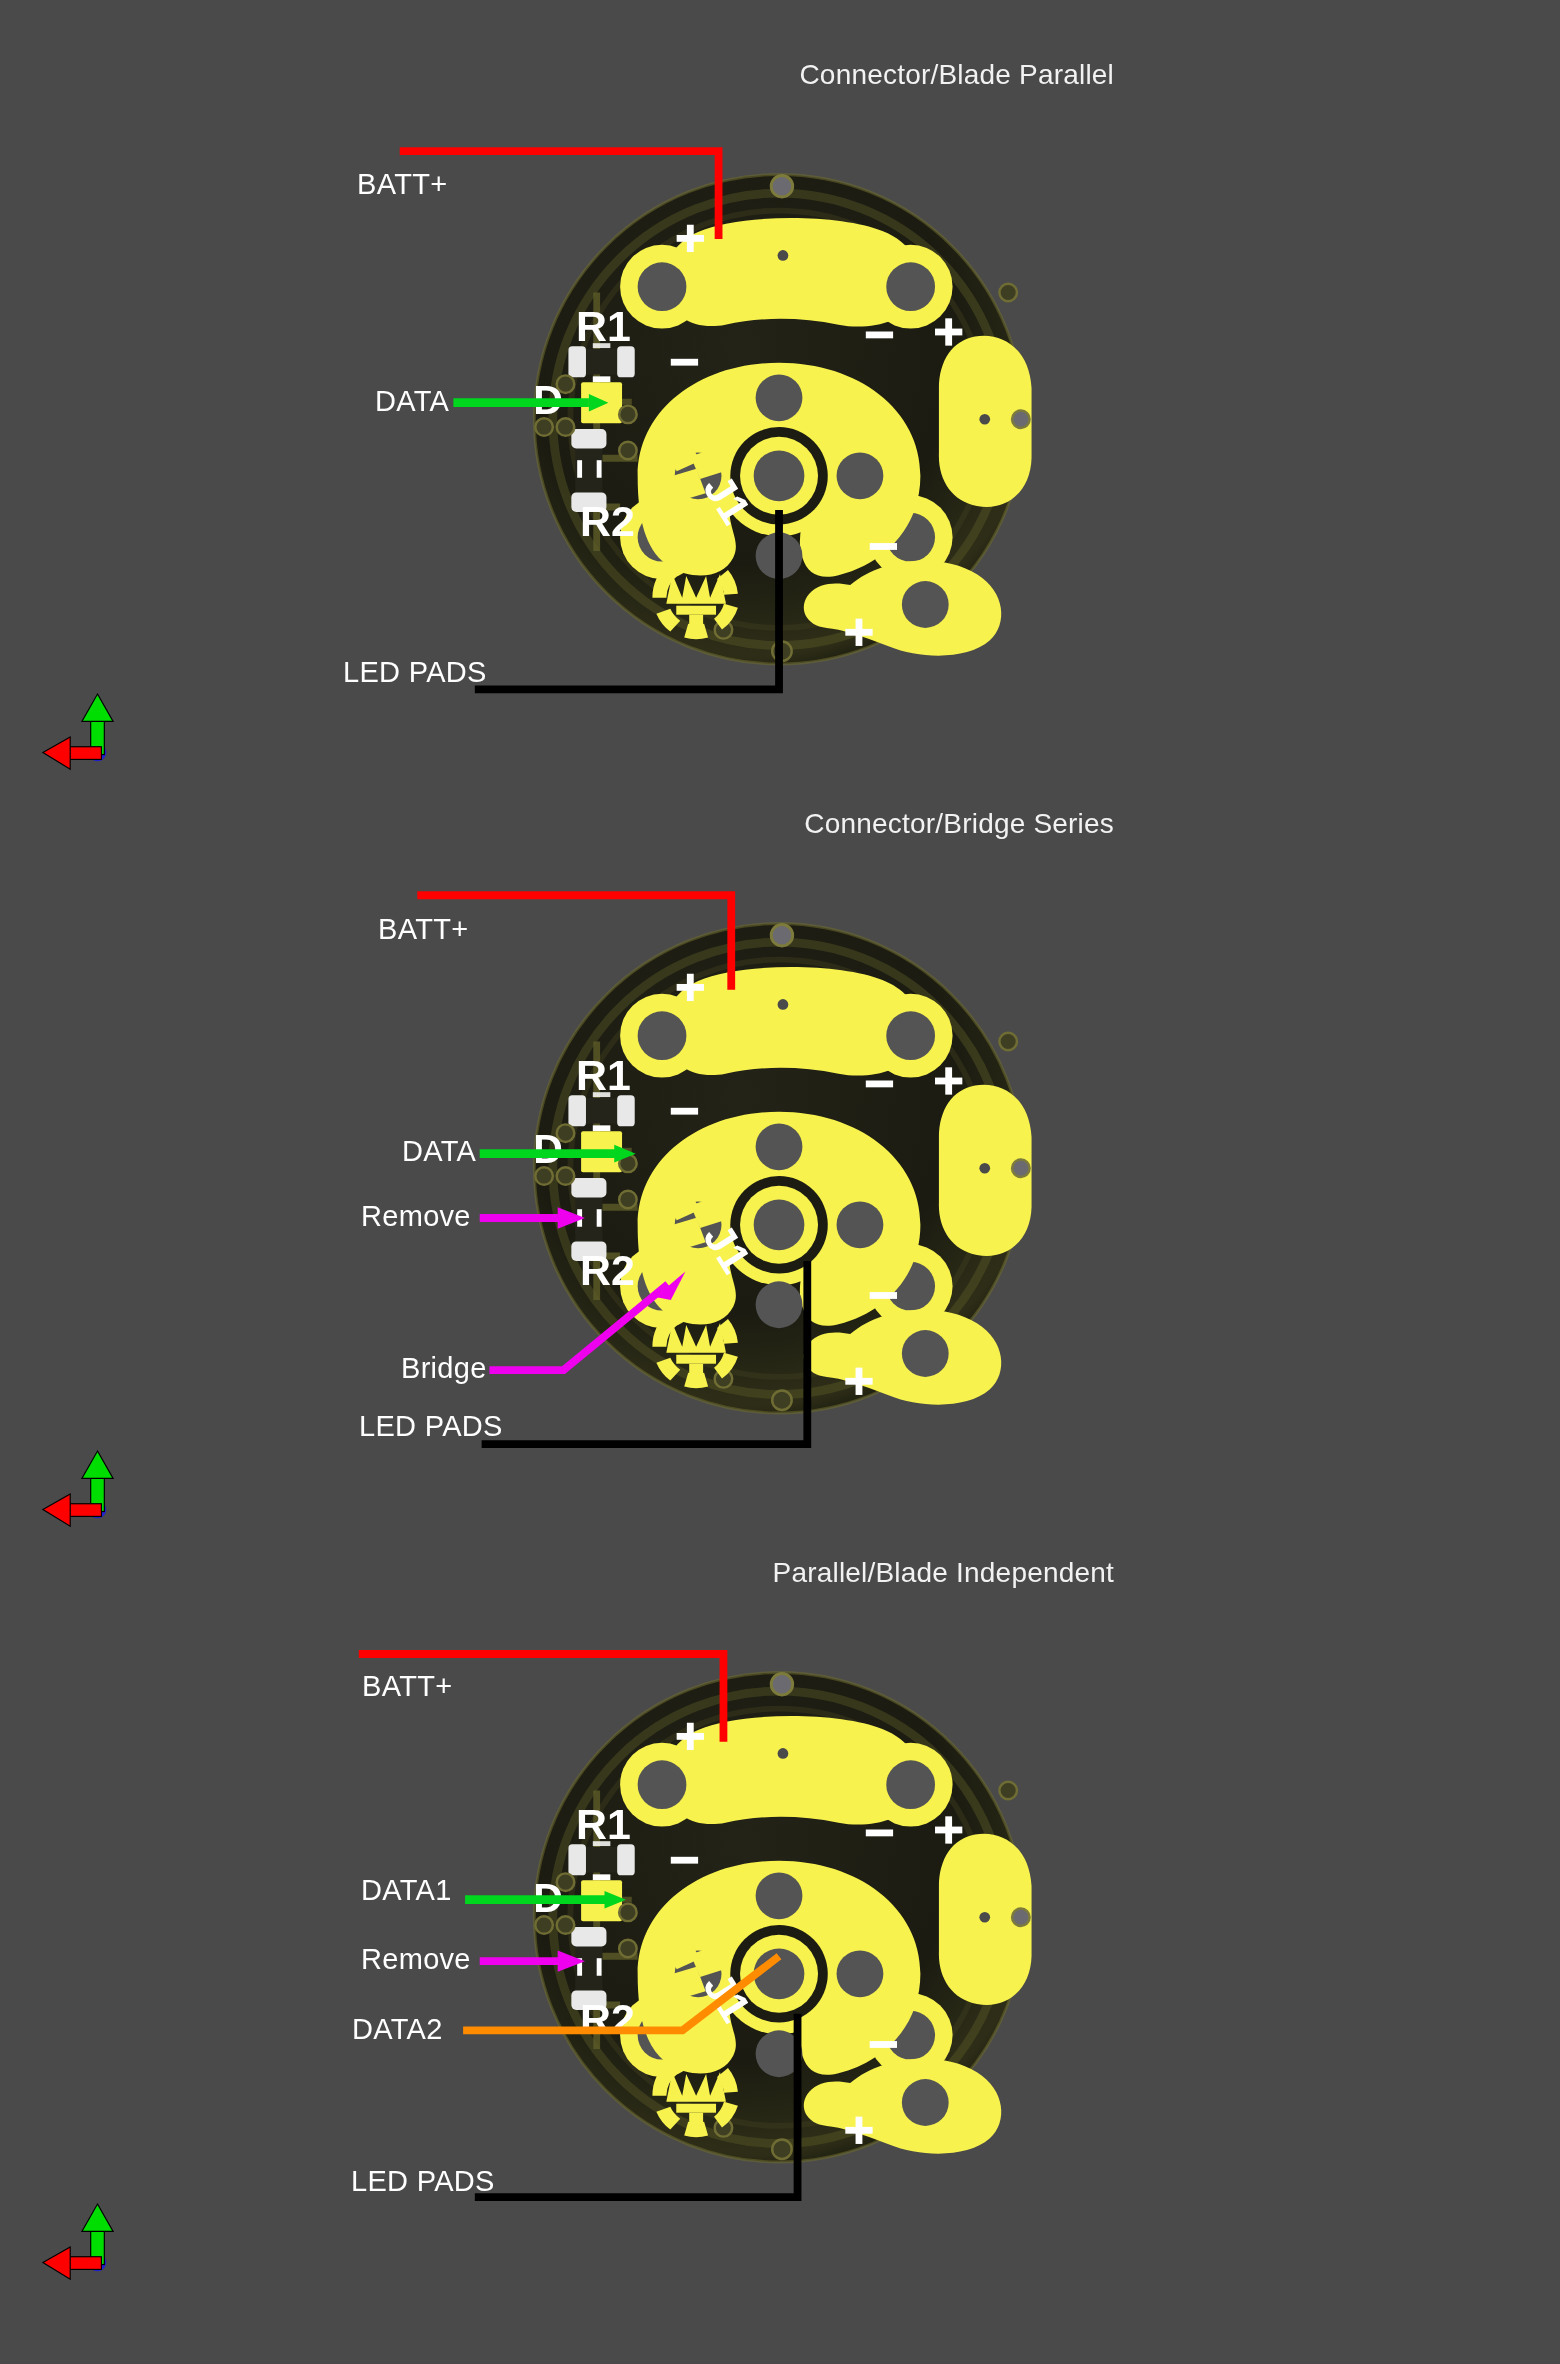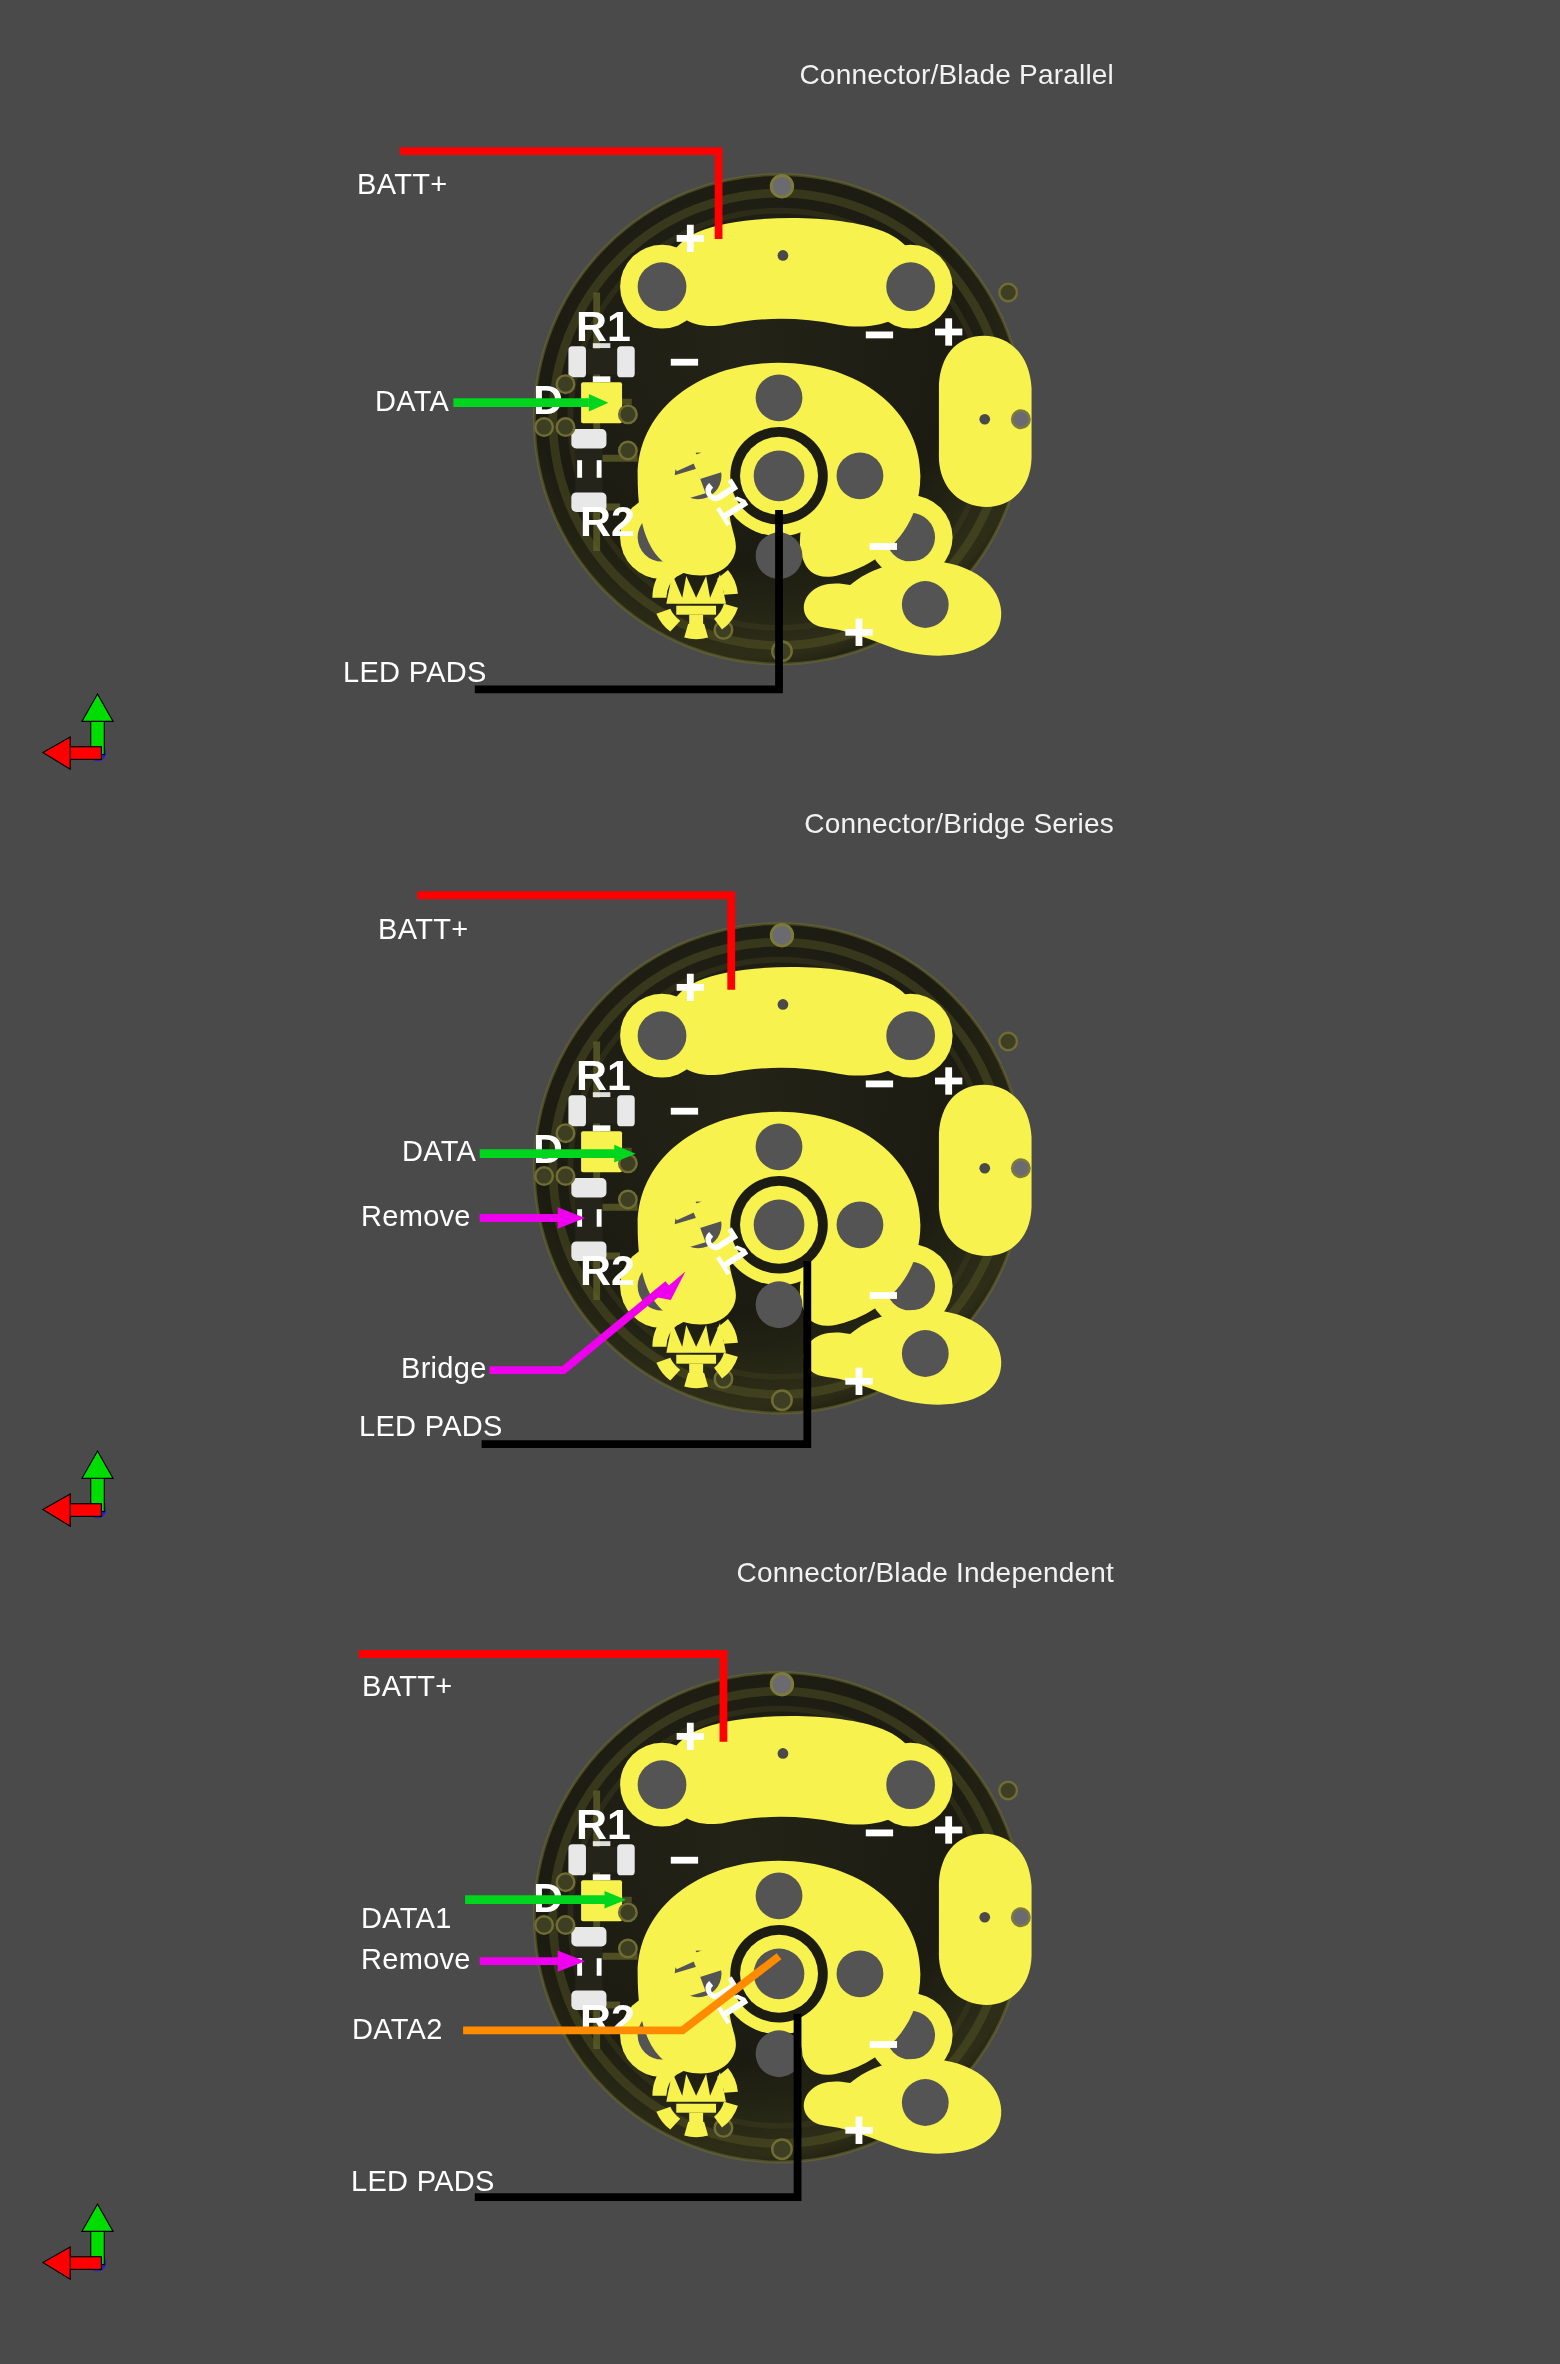--- a/index.html
+++ b/index.html
@@ -248,42 +248,42 @@
       <polygon points="60,2 76,30 44,30" fill="#00dd00" stroke="#000" stroke-width="1.2"></polygon>
     </g>
     <g>
       <rect x="26" y="56" width="38" height="13" fill="#ff0000" stroke="#000" stroke-width="1.2"></rect>
       <polygon points="4,62 32,46 32,79" fill="#ff0000" stroke="#000" stroke-width="1.2"></polygon>
     </g>
   </svg>
 </div>
 
 <div class="diagram" id="diagram-3">
-  <div class="diagram-title">Connector/Blade Independent</div>
+  <div class="diagram-title">Parallel/Blade Independent</div>
 
   <svg class="svg-layer" viewBox="0 0 1600 760">
     <use href="#pcbArt"></use>
     <use href="#silk"></use>
 
     <polyline points="368,160 742,160 742,250" fill="none" stroke="#fe0000" stroke-width="8"></polyline>
 
     <line x1="477" y1="412" x2="624" y2="412" stroke="#00d61e" stroke-width="9"></line>
     <polygon points="620,403 642,412 620,421" fill="#00d61e"></polygon>
 
     <line x1="492" y1="475" x2="575" y2="475" stroke="#ee00ee" stroke-width="8"></line>
     <polygon points="572,464 600,475 572,486" fill="#ee00ee"></polygon>
 
     <polyline points="475,548 1046,548" fill="none" stroke="#ff8c00" stroke-width="8" opacity="0"></polyline>
     <polyline points="475,546 700,546 799,470" fill="none" stroke="#ff8c00" stroke-width="8"></polyline>
 
     <polyline points="487,717 818,717 818,529" fill="none" stroke="#000000" stroke-width="8"></polyline>
   </svg>
 
   <div class="lbl" style="left:362px;top:172px;">BATT+</div>
-  <div class="lbl" style="left:361px;top:404px;">DATA1</div>
+  <div class="lbl" style="left:361px;top:376px;">DATA1</div>
   <div class="lbl" style="left:361px;top:445px;">Remove</div>
   <div class="lbl" style="left:352px;top:515px;">DATA2</div>
   <div class="lbl" style="left:351px;top:667px;">LED PADS</div>
 
   <svg class="axis-gizmo" style="top:704px;" viewBox="0 0 120 90">
     <circle cx="60" cy="62" r="9" fill="#2222cc"></circle>
     <g>
       <rect x="53" y="22" width="14" height="42" fill="#00dd00" stroke="#000" stroke-width="1.2"></rect>
       <polygon points="60,2 76,30 44,30" fill="#00dd00" stroke="#000" stroke-width="1.2"></polygon>
     </g>

